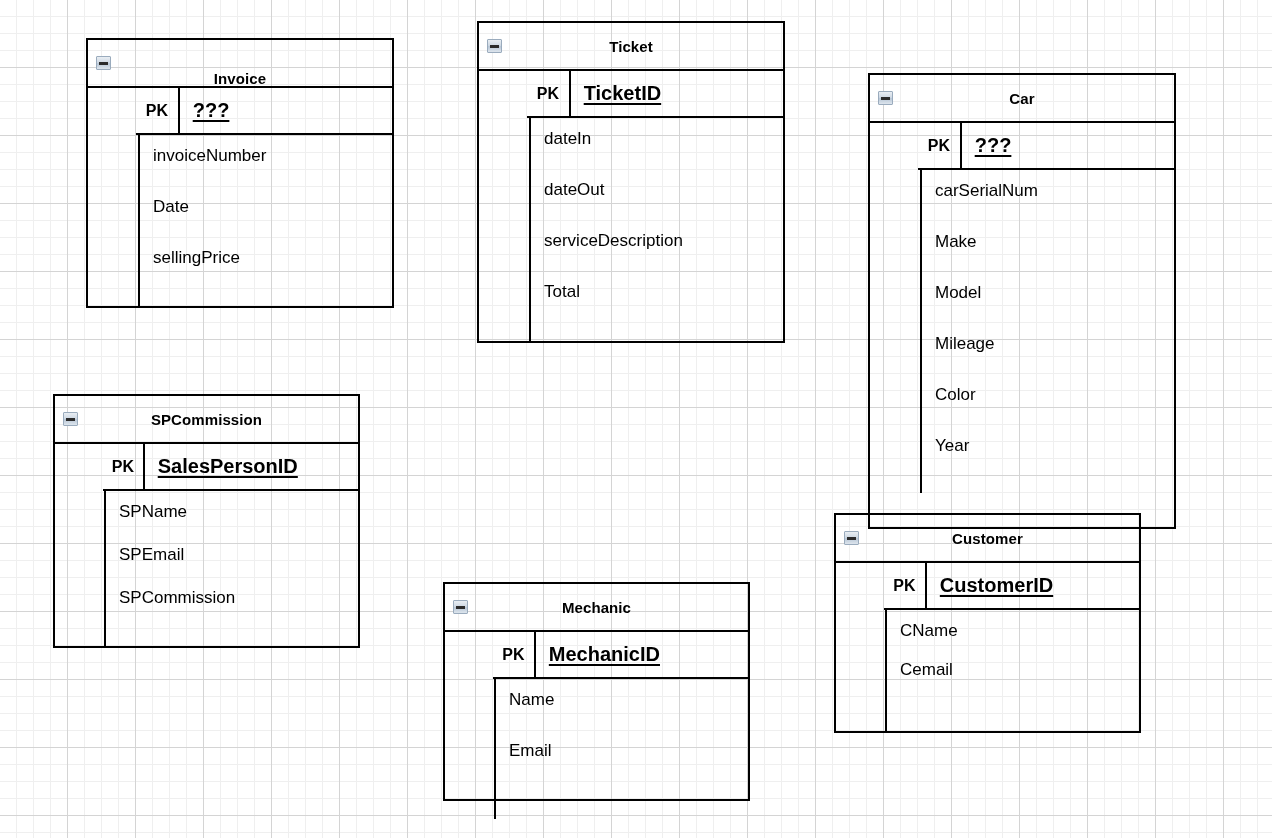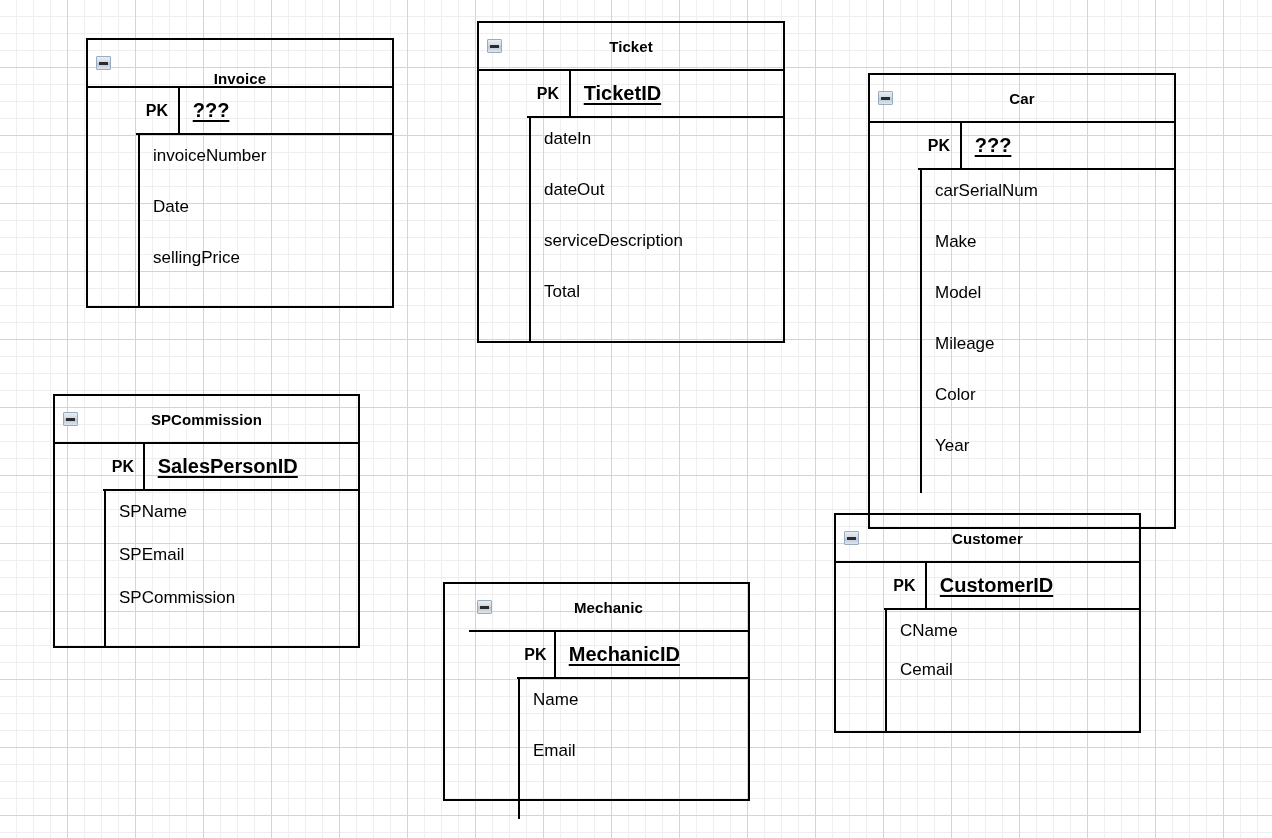--- a/index.html
+++ b/index.html
@@ -222,21 +222,21 @@
       </div>
       <div class="body-row" style="height: 155px;">
         <div class="body-gutter" style="width: 51px;"></div>
         <div class="attr-list">
           <div class="attr">SPName</div>
           <div class="attr" style="margin-top: 26px;">SPEmail</div>
           <div class="attr" style="margin-top: 26px;">SPCommission</div>
         </div>
       </div>
     </div>
-    <div class="entity" style="left: 443px; top: 582px; width: 307px; height: 219px; padding-left: 24px;">
+    <div class="entity" style="left: 443px; top: 582px; width: 307px; height: 219px;">
       <div class="entity-title-row" style="height: 48px;">
         <span class="collapse-icon">
           <span class="minus"></span>
         </span>
         <div class="entity-title">Mechanic</div>
       </div>
       <div class="pk-row" style="height: 47px;">
         <div class="pk-label" style="width: 51px;">PK</div>
         <div class="pk-name" style="width: 252px;">MechanicID</div>
       </div>

